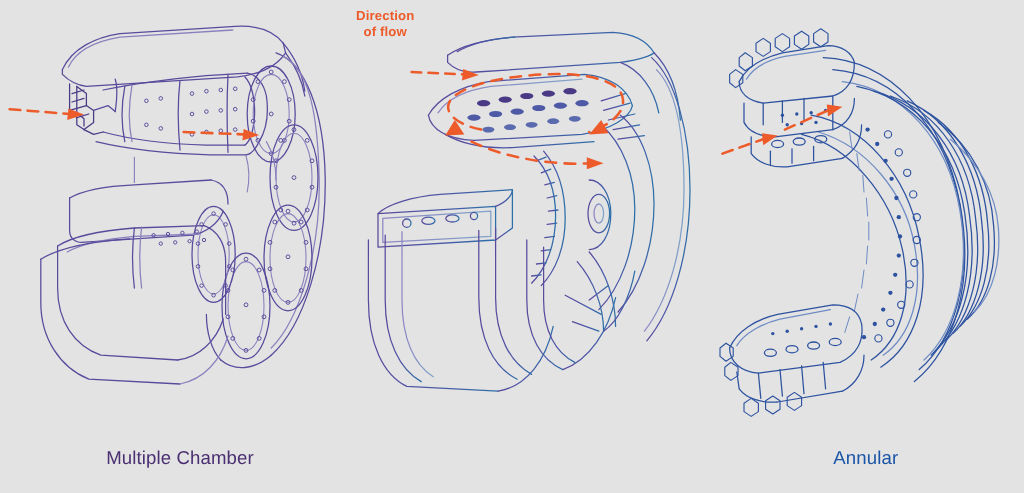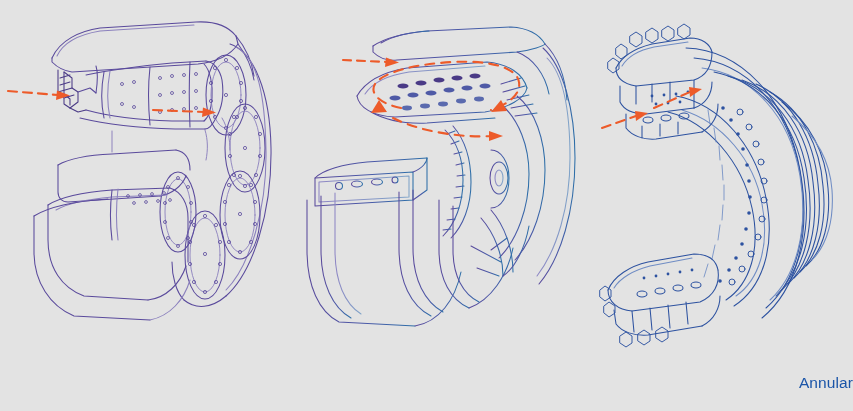--- a/index.html
+++ b/index.html
@@ -34,21 +34,21 @@
     position: absolute;
     width: 100%;
     top: 374px;
     text-align: center;
     font-size: 15.5px;
     letter-spacing: 0.1px;
     white-space: nowrap;
   }
   #caption-multiple-chamber { color: #4a2f72; }
   #caption-reversed-flow    { color: #3d3f91; }
-  #caption-annular          { color: #1b55a8; text-align: right; }
+  #caption-annular          { color: #1b55a8; }
 
   .flow-note {
     position: absolute;
     left: 283px;
     top: 8px;
     width: 76px;
     text-align: center;
     color: #ed5b2a;
     font-size: 11px;
     font-weight: bold;
@@ -248,20 +248,21 @@
 
       <g>
         <path class="arrow" stroke-dasharray="9 6" d="M8 91 L58 95"></path>
         <polygon class="arrowhead" points="57,90.5 70,95.5 56,100"></polygon>
       </g>
       <g>
         <path class="arrow" stroke-dasharray="9 6" d="M153 110 L204 112"></path>
         <polygon class="arrowhead" points="203,107.5 216,112.5 202,117"></polygon>
       </g>
     </svg>
+    <div class="caption" id="caption-multiple-chamber">Multiple Chamber</div>
   </div>
 
   <div class="panel" id="panel-reversed-flow">
     <svg width="290" height="370" viewBox="0 0 290 370">
       <defs>
         <linearGradient id="pb" x1="0" y1="0" x2="1" y2="0">
           <stop offset="0" stop-color="#5a4a9c"></stop>
           <stop offset="0.55" stop-color="#4a5aa8"></stop>
           <stop offset="1" stop-color="#2d6fa8"></stop>
         </linearGradient>
@@ -511,14 +512,18 @@
       <g>
         <path class="arrow" stroke-dasharray="9 6" d="M12 128 L46 116"></path>
         <polygon class="arrowhead" points="45,111 58,113 46,121"></polygon>
         <path class="arrow" stroke-dasharray="9 6" d="M64 108 L100 92"></path>
         <polygon class="arrowhead" points="99,87 112,89 100,97"></polygon>
       </g>
     </svg>
     <div class="caption" id="caption-annular">Annular</div>
   </div>
 
+  <div class="flow-note">
+    <span>Direction</span>
+    <span>of flow</span>
+  </div>
 
 </div>
 
 </body></html>

